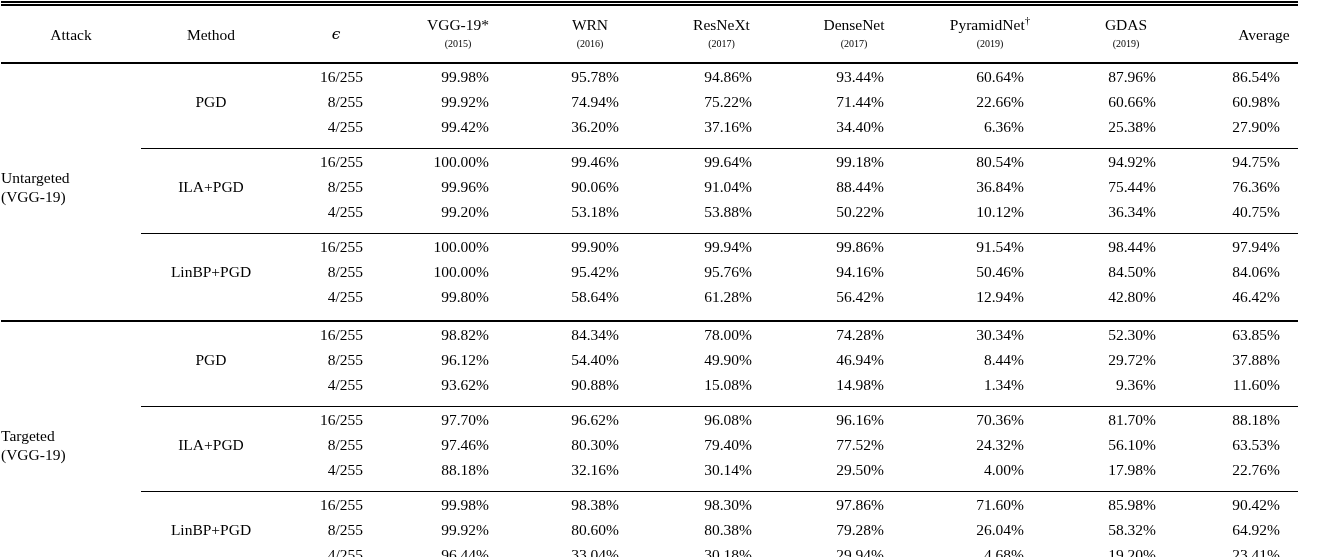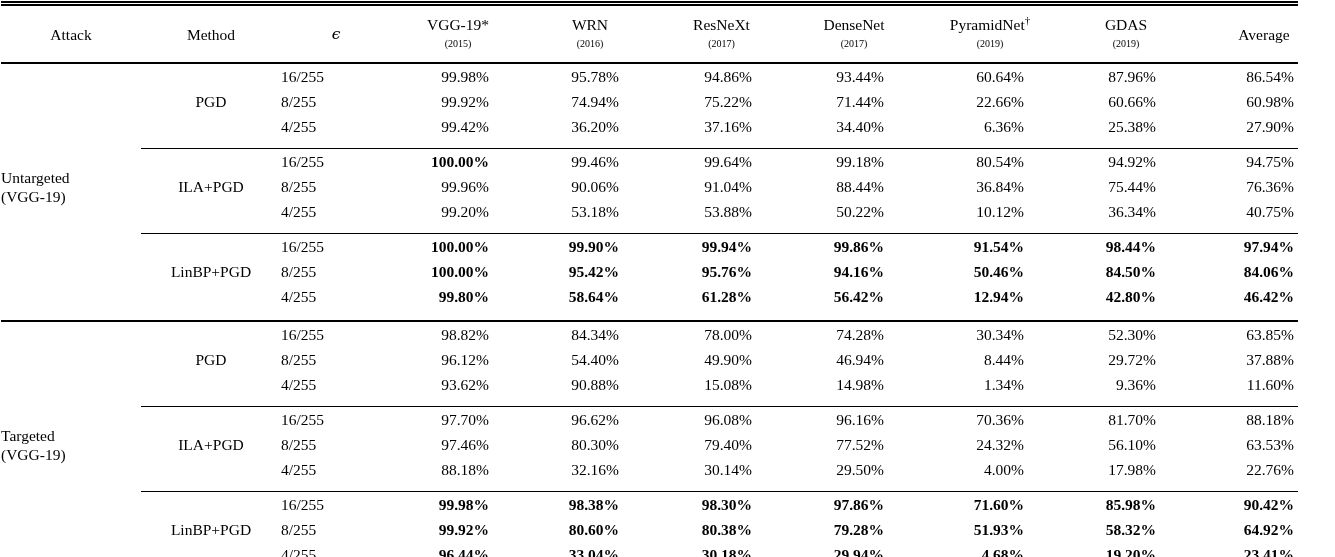--- a/index.html
+++ b/index.html
@@ -7,24 +7,24 @@
   .page{width:1298px;height:557px;background:#fff;overflow:hidden;box-sizing:border-box;padding-top:1px;}
   table{border-collapse:collapse;table-layout:fixed;width:1333px;margin:0 1px;
         border-top:5px double #000;border-bottom:5px double #000;}
   th,td{font-size:15.5px;line-height:19px;padding:2px 0;vertical-align:middle;
         font-weight:normal;white-space:nowrap;overflow:visible;}
   thead th{border-bottom:2px solid #000;height:52px;text-align:center;}
   thead .h2{font-size:10px;}
   td{height:21px;}
   td.attack{text-align:left;vertical-align:middle;}
   td.method{text-align:center;vertical-align:middle;margin-top:31px;}
-  td.eps{padding-right:28px;}
+  td.eps{text-align:right;padding-right:28px;}
   td.val{text-align:right;padding-right:36px;}
-  td.val.lastcol{padding-right:42px;}
-  td.bold{font-weight:bold;}
+  td.val.lastcol{padding-right:56px;}
+  td.bold{font-weight:normal;}
   tr.group-sep td{height:9px;padding:0;border-bottom:1.5px solid #000;}
   tr.section-sep td{height:11px;padding:0;border-bottom:2px solid #000;}
   .sup{font-size:11px;vertical-align:super;line-height:0;}
   .eps-sym{font-style:italic;font-family:"DejaVu Serif","Liberation Serif",serif;}
 </style>
 </head>
 <body>
 
 <div class="page">
   <table id="tbl">
@@ -269,21 +269,21 @@
           <td class="val bold">71.60%</td>
           <td class="val bold">85.98%</td>
           <td class="val lastcol bold">90.42%</td>
         </tr>
         <tr>
           <td class="eps">8/255</td>
           <td class="val bold">99.92%</td>
           <td class="val bold">80.60%</td>
           <td class="val bold">80.38%</td>
           <td class="val bold">79.28%</td>
-          <td class="val bold">51.93%</td>
+          <td class="val bold">26.04%</td>
           <td class="val bold">58.32%</td>
           <td class="val lastcol bold">64.92%</td>
         </tr>
         <tr>
           <td class="eps">4/255</td>
           <td class="val bold">96.44%</td>
           <td class="val bold">33.04%</td>
           <td class="val bold">30.18%</td>
           <td class="val bold">29.94%</td>
           <td class="val bold">4.68%</td>

